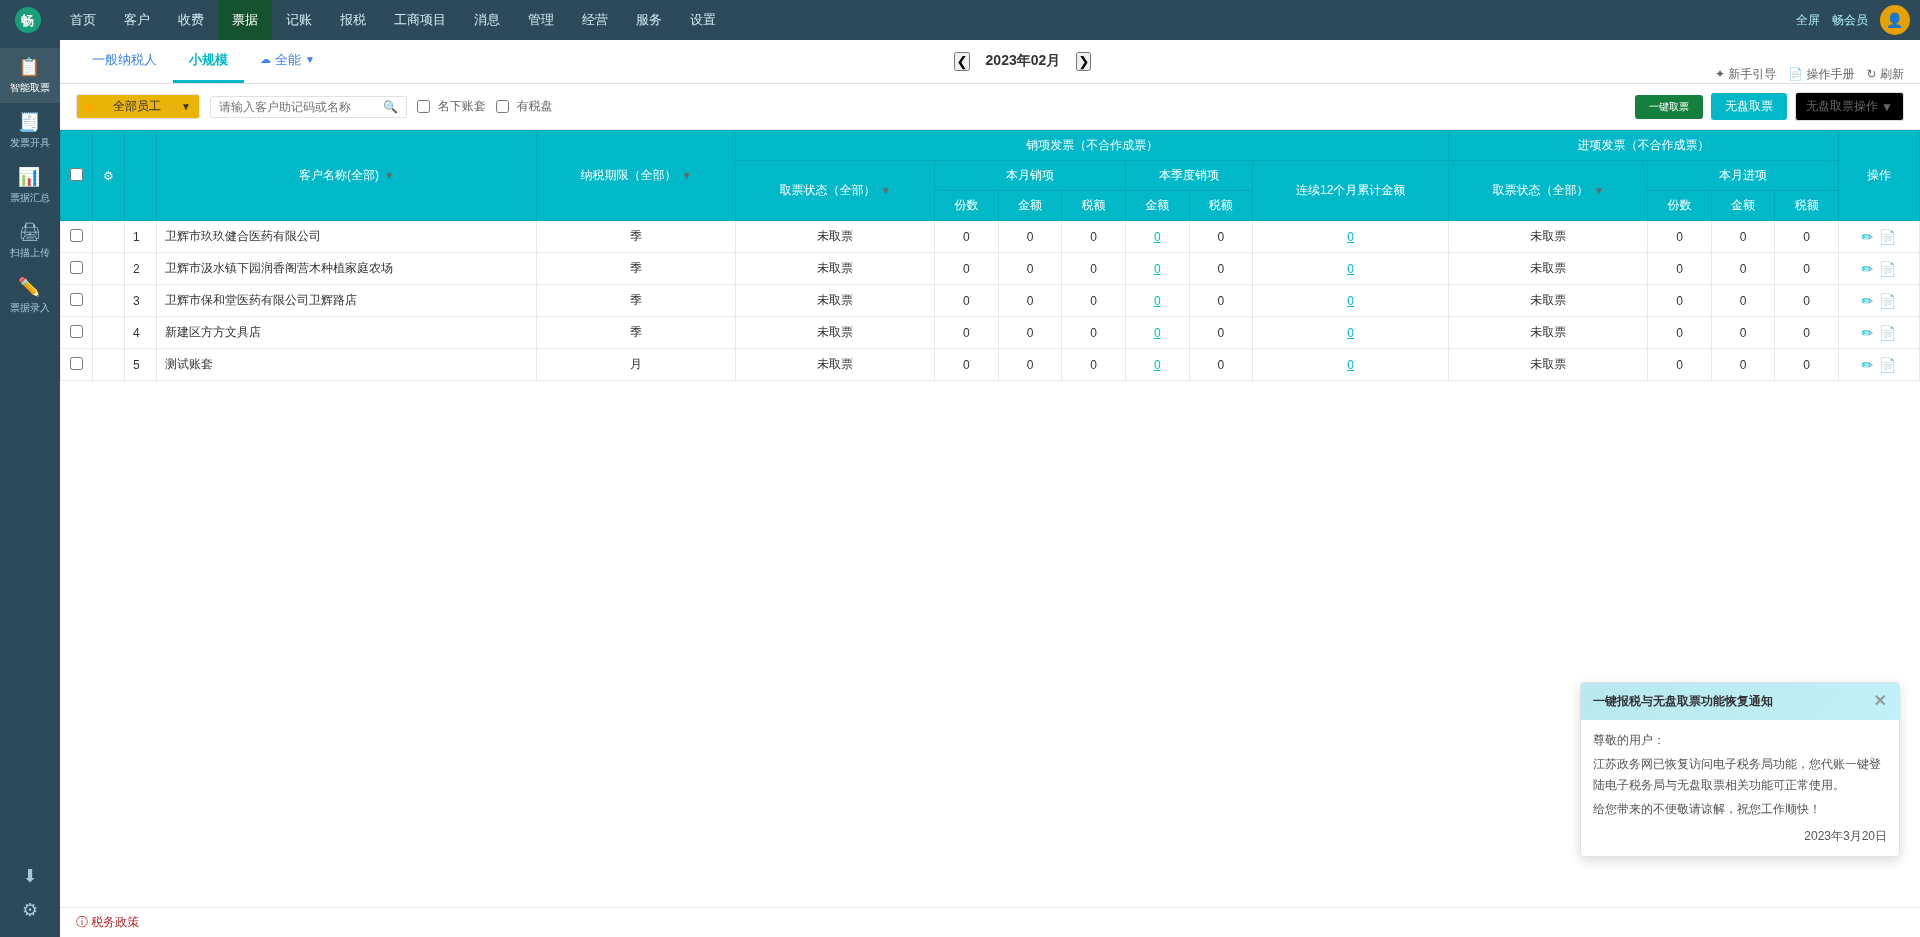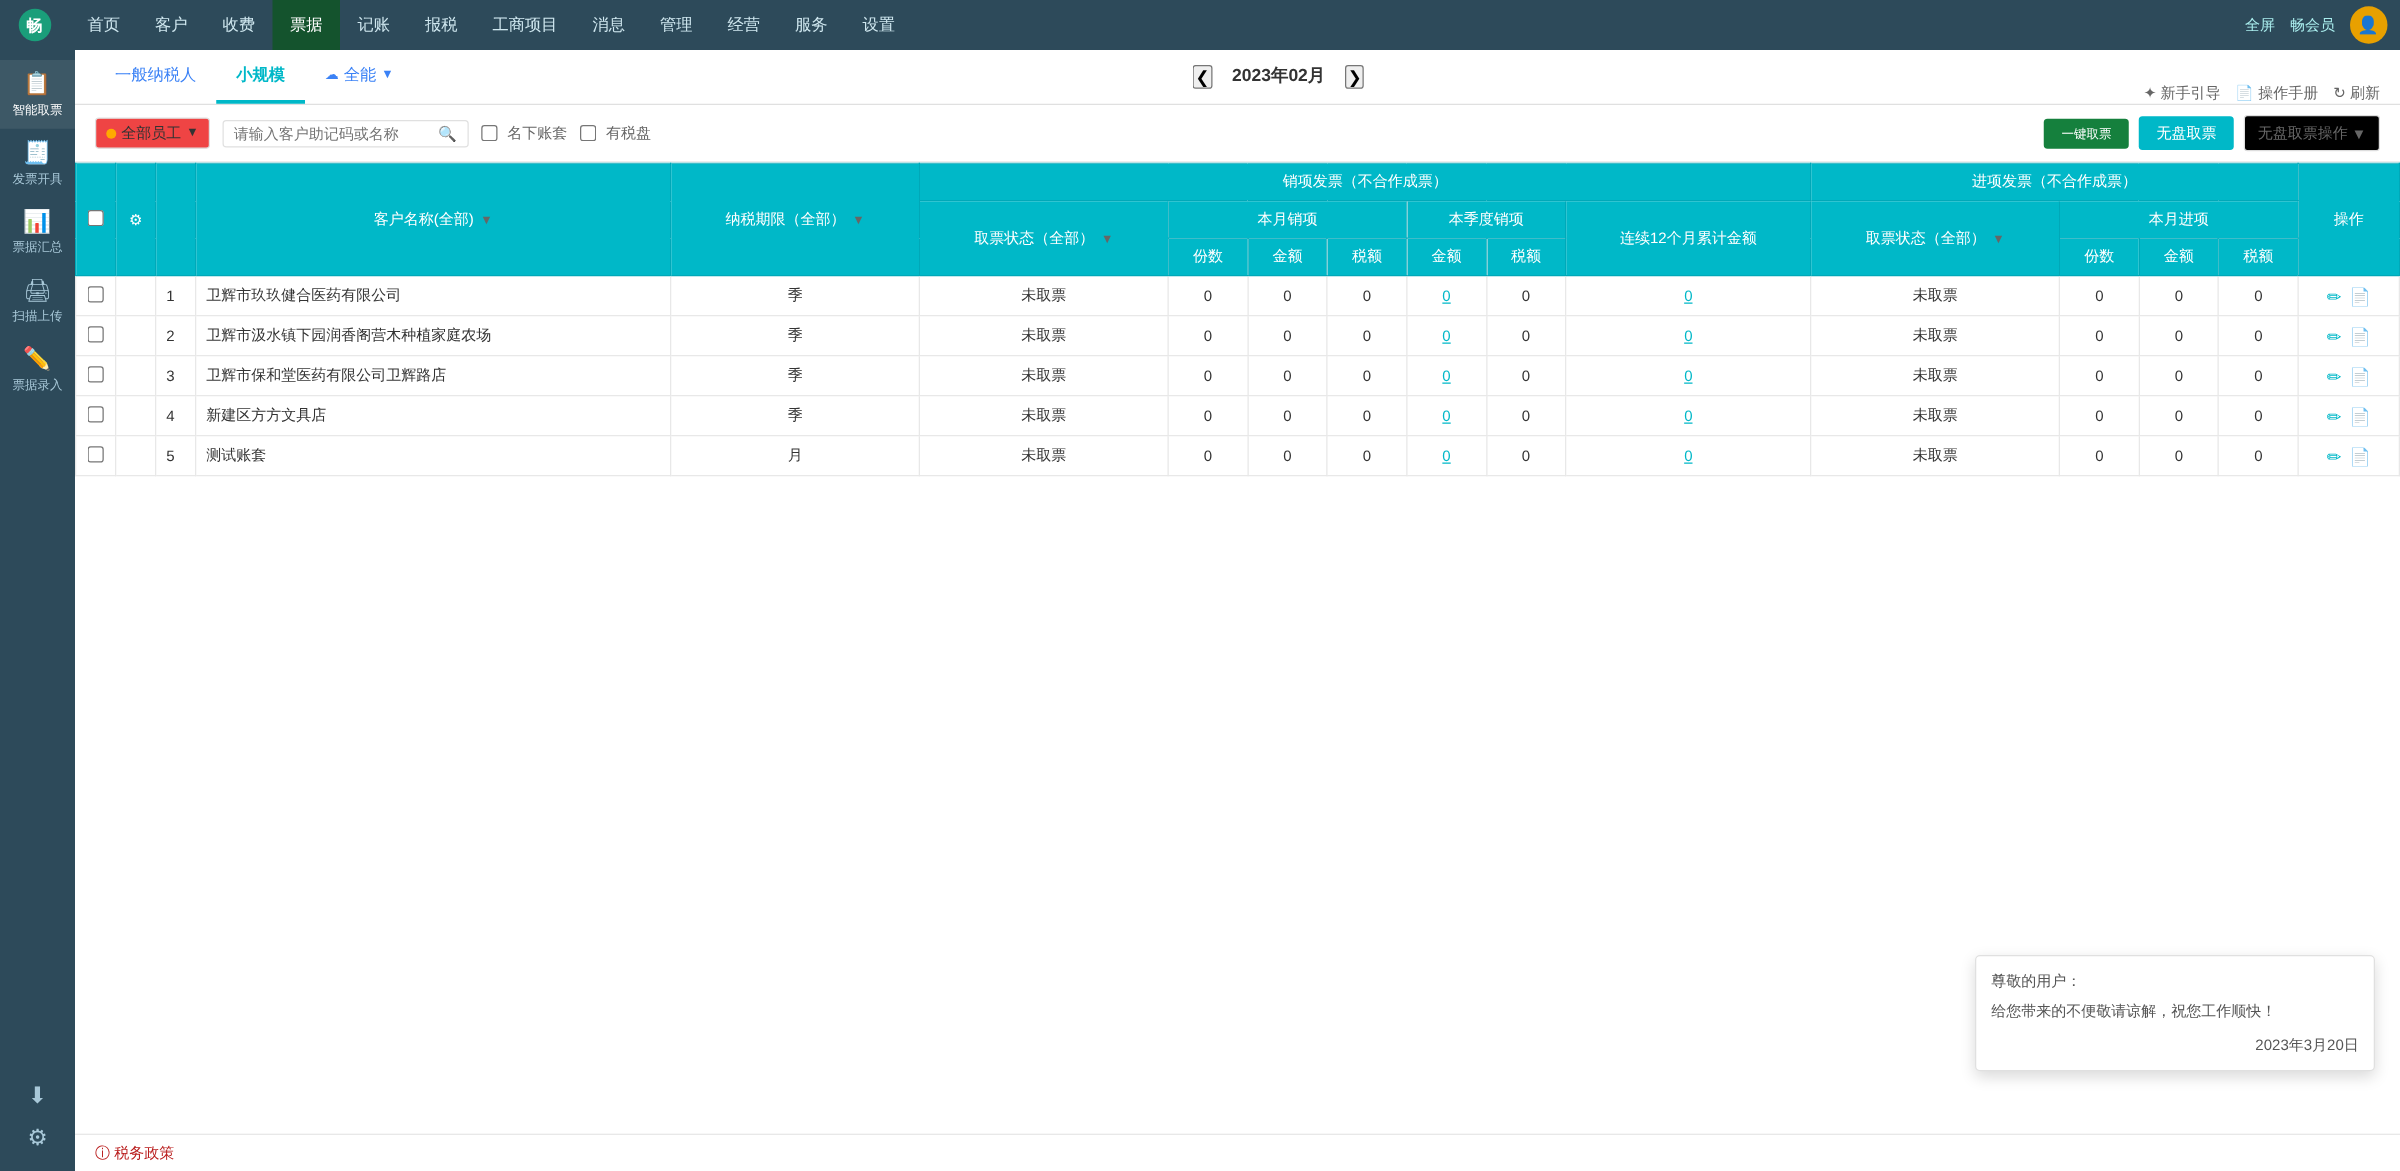--- a/index.html
+++ b/index.html
@@ -154,24 +154,24 @@
       align-items: center;
       gap: 10px;
       border-bottom: 1px solid #e8e8e8;
     }
     .filter-select {
       display: flex;
       align-items: center;
       border: 1px solid #e0e0e0;
       border-radius: 3px;
       padding: 3px 8px;
-      background: #ef4444;
-      cursor: pointer;
-      font-size: 12px;
-      gap: 4px;
+      background: #eab308;
+      cursor: pointer;
+      font-size: 12px;
+      gap: 20px;
     }
     .filter-select .dot { width: 8px; height: 8px; border-radius: 50%; background: #ffaa00; }
     .search-box {
       display: flex;
       align-items: flex-start;
       border: 1px solid #e0e0e0;
       border-radius: 3px;
       padding: 3px 8px;
       background: #fff;
       gap: 4px;
@@ -635,18 +635,23 @@
   </div>
 
   <div class="bottom-bar">
     <span>
       ⓘ <span>税务政策</span>
     </span>
   </div>
 </div>
 
 <div class="notification-popup">
+  <div class="notification-header">
+    <span>一键报税与无盘取票功能恢复通知</span>
+    <span class="notification-close">✕</span>
+  </div>
   <div class="notification-body">
     <div>尊敬的用户：</div>
+    <div style="margin-top:4px;">江苏政务网已恢复访问电子税务局功能，您代账一键登陆电子税务局与无盘取票相关功能可正常使用。</div>
     <div style="margin-top:4px;">给您带来的不便敬请谅解，祝您工作顺快！</div>
     <div style="margin-top:6px; text-align:right;">2023年3月20日</div>
   </div>
 </div>
 
 </body></html>

